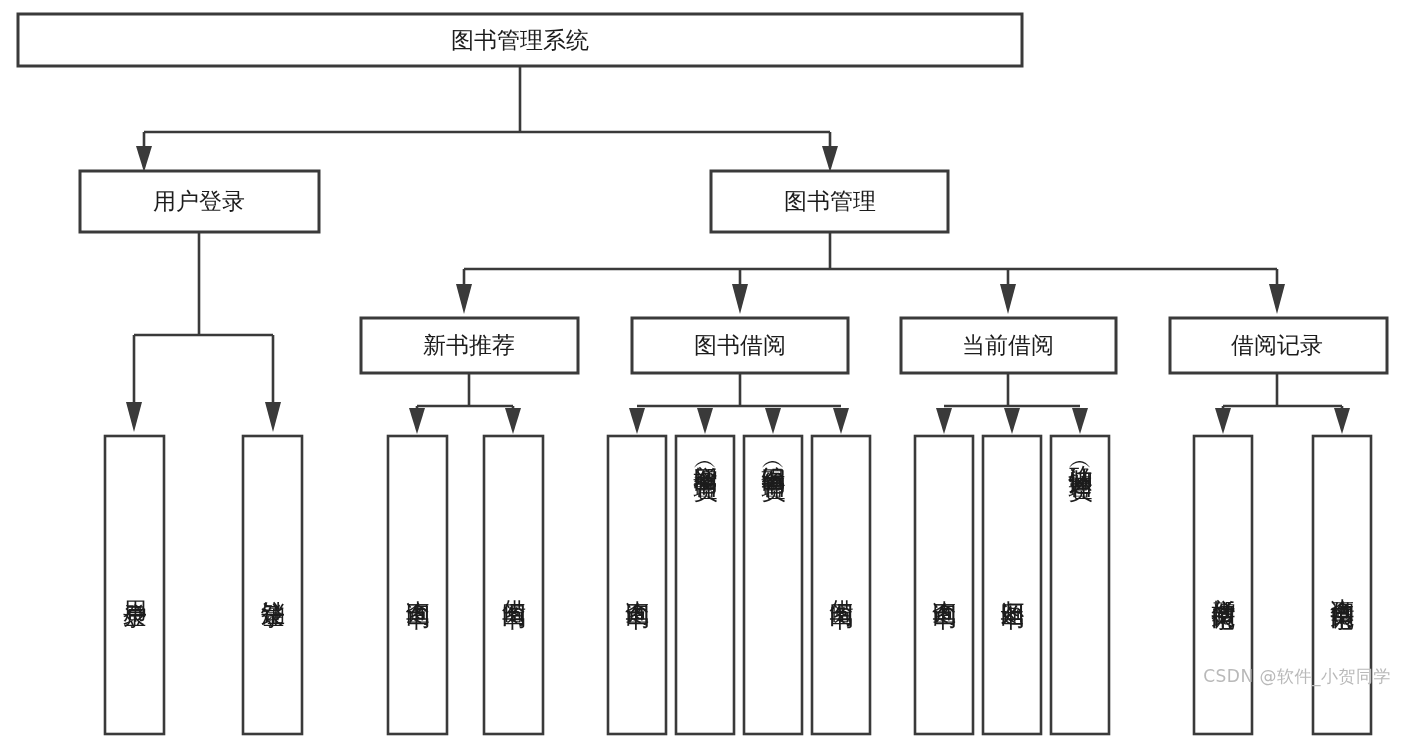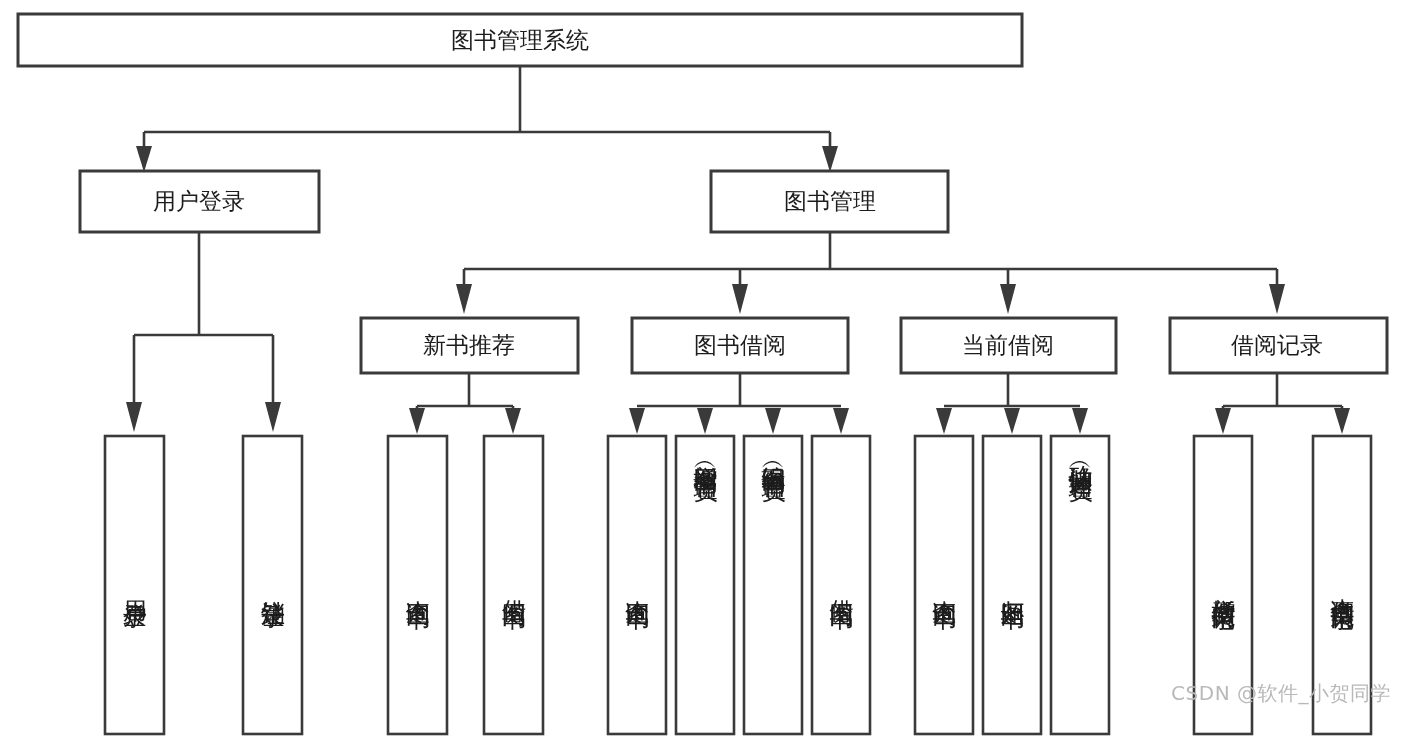--- a/index.html
+++ b/index.html
@@ -68,23 +68,23 @@
     font-family: "DejaVu Sans", "Liberation Sans", sans-serif;
     font-size: 24px;
     line-height: 1.12;
     color: #1c1c1c;
     letter-spacing: 2px;
     white-space: nowrap;
   }
   .watermark {
     position: absolute;
     right: 14px;
-    bottom: 4px;
-    font-family: "DejaVu Sans", "Liberation Sans", sans-serif;
-    font-size: 20px;
+    bottom: 23px;
+    font-family: "DejaVu Sans", "Liberation Sans", sans-serif;
+    font-size: 17px;
     color: #b9b9b9;
     letter-spacing: 0.5px;
     user-select: none;
   }
 </style>
 </head>
 <body>
 
 <div id="diagram-root">
 

